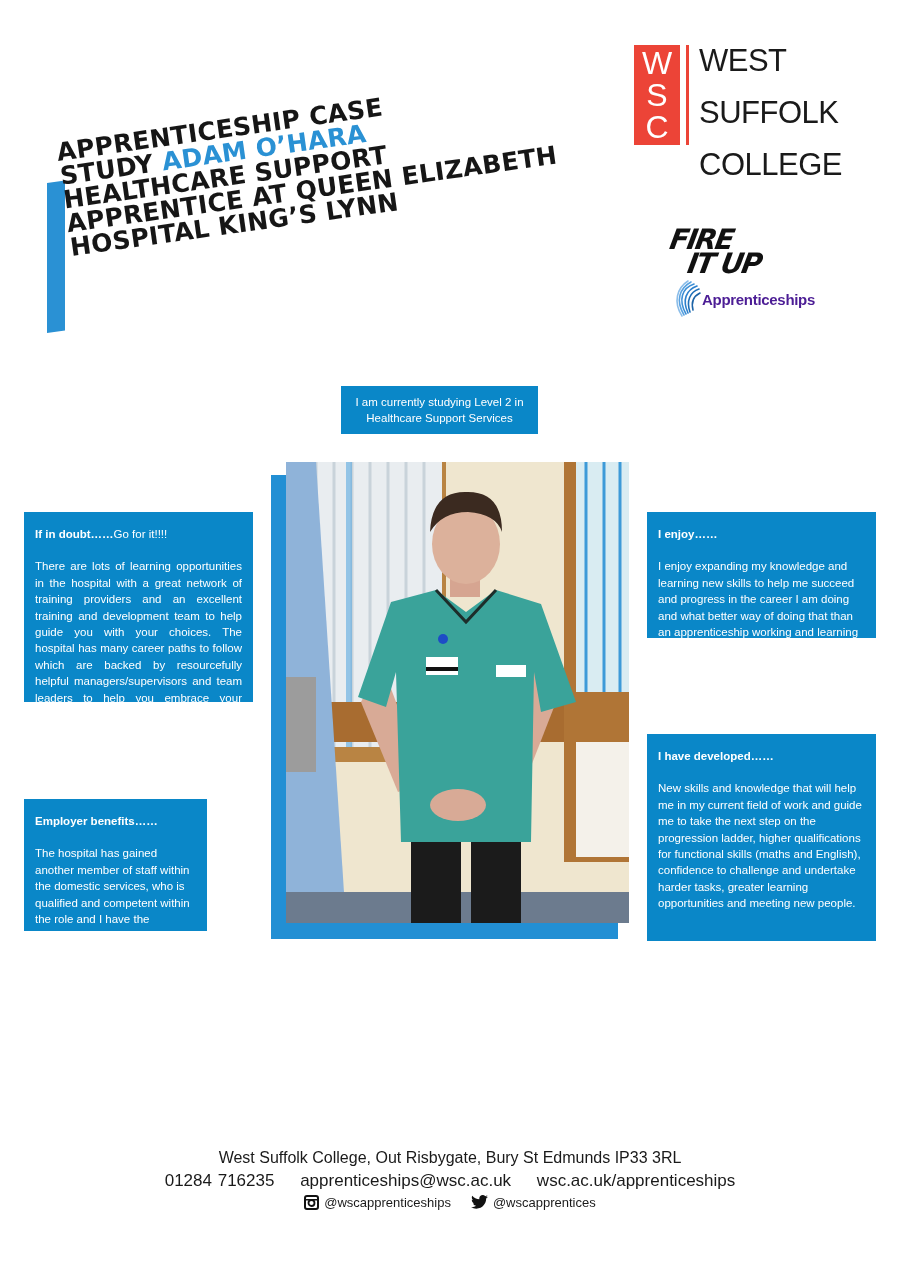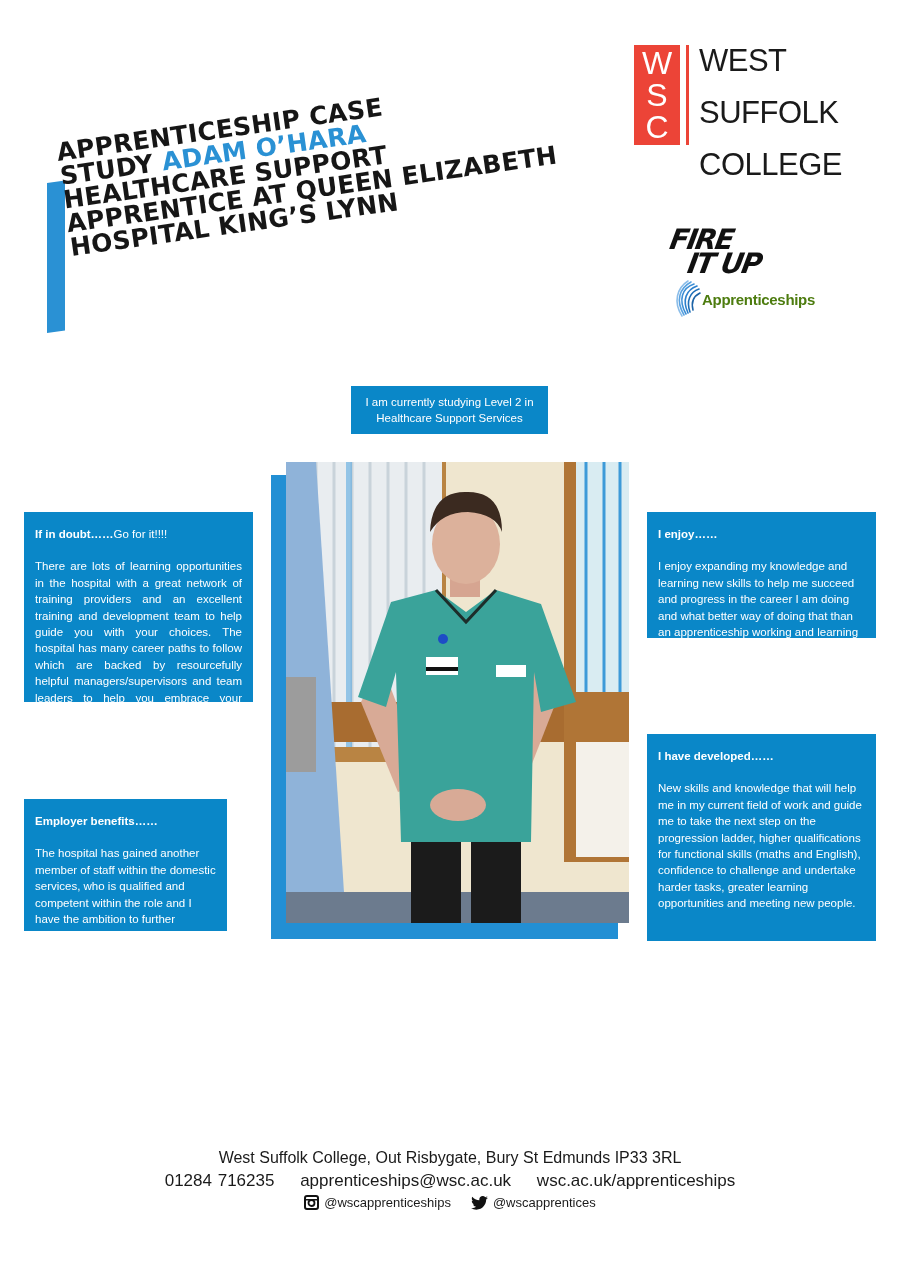--- a/index.html
+++ b/index.html
@@ -16,43 +16,43 @@
   .wsc-red { width: 46px; background: #ec4437; color: #fff; display: flex; flex-direction: column; justify-content: space-around; align-items: center; font-size: 32px; line-height: 30px; padding: 2px 0; }
   .wsc-divider { width: 3px; background: #ec4437; margin-left: 6px; }
   .wsc-text { margin-left: 10px; display: flex; flex-direction: column; justify-content: space-between; font-size: 31px; line-height: 32px; letter-spacing: -0.5px; color: #1a1a1a; gap: 20px; }
 
   
   .fire-logo { position: absolute; left: 668px; top: 228px; width: 160px; height: 95px; }
   .fire-text { font-family: "DejaVu Sans", sans-serif; font-weight: bold; font-style: italic; font-size: 28px; line-height: 24px; letter-spacing: -2px; color: #111; transform: skewX(-10deg); }
   .fire-text .l2 { padding-left: 22px; display: block; }
   .fire-appr { position: absolute; left: 4px; top: 50px; display: flex; align-items: center; }
   .fan { width: 30px; height: 42px; }
-  .fire-appr span { font-size: 15px; font-weight: bold; letter-spacing: -0.3px; color: #4d7c0f; margin-left: 0px; }
-
-  
-  .study-box { position: absolute; left: 351px; top: 386px; width: 197px; height: 48px; background: #0a87c8; color: #fff; font-size: 11.5px; line-height: 16px; text-align: center; display: flex; flex-direction: column; justify-content: center; }
+  .fire-appr span { font-size: 15px; font-weight: bold; letter-spacing: -0.3px; color: #4c1d95; margin-left: 0px; }
+
+  
+  .study-box { position: absolute; left: 341px; top: 386px; width: 197px; height: 48px; background: #0a87c8; color: #fff; font-size: 11.5px; line-height: 16px; text-align: center; display: flex; flex-direction: column; justify-content: center; }
 
   
   .photo-shadow { position: absolute; left: 271px; top: 475px; width: 347px; height: 464px; background: #228fd4; }
   .photo { position: absolute; left: 286px; top: 462px; width: 343px; height: 461px; overflow: hidden; background: #d8d2c0; }
 
   
   .box { position: absolute; background: #0a87c8; color: #fff; font-size: 11.5px; line-height: 16.4px; padding: 14px 11px 10px 11px; box-sizing: border-box; }
   .box .head { font-weight: bold; display: block; margin-bottom: 16px; }
   .box .head .normal { font-weight: normal; }
   .box p { margin: 0; }
   .box.justify p { text-align: justify; text-align-last: left; }
 
   
   .footer { position: absolute; left: 0; width: 900px; text-align: center; color: #1a1a1a; }
   .f1 { top: 1149px; font-size: 16px; }
   .f2 { top: 1171px; font-size: 17px; word-spacing: 1px; }
   .f2 span { margin: 0 10px; }
   .f3 { top: 1195px; font-size: 13px; display: flex; justify-content: center; align-items: center; }
-  .f3 .item { display: flex; align-items: flex-end; margin: 0 10px; }
+  .f3 .item { display: flex; align-items: flex-start; margin: 0 10px; }
   .f3 svg { margin-right: 5px; }
 </style>
 </head>
 <body>
 
 <div class="title-bar"></div>
 <div class="title-wrap">
   <div class="line"><span>APPRENTICESHIP CASE</span></div>
   <div class="line"><span>STUDY </span><span class="accent">ADAM O’HARA</span></div>
   <div class="line"><span>HEALTHCARE SUPPORT</span></div>
@@ -154,21 +154,21 @@
     <ellipse cx="180" cy="82" rx="34" ry="40" fill="#dcb19b"></ellipse>
     <path d="M144 70 Q146 28 182 30 Q216 30 216 70 Q210 52 182 50 Q156 50 144 70 Z" fill="#3b2a20"></path>
   </svg>
 </div>
 
 <div class="box justify" style="left:24px; top:512px; width:229px; height:190px;">
   <span class="head"><span>If in doubt……</span><span class="normal">Go for it!!!!</span></span>
   <p>There are lots of learning opportunities in the hospital with a great network of training providers and an excellent training and development team to help guide you with your choices. The hospital has many career paths to follow which are backed by resourcefully helpful managers/supervisors and team leaders to help you embrace your apprenticeship and get the most out of the course as possible and best out of you.</p>
 </div>
 
-<div class="box" style="left:24px; top:799px; width:203px; height:132px;">
+<div class="box" style="left:24px; top:799px; width:183px; height:132px;">
   <span class="head">Employer benefits……</span>
   <p>The hospital has gained another member of staff within the domestic services, who is qualified and competent within the role and I have the ambition to further educate myself.</p>
 </div>
 
 <div class="box" style="left:647px; top:512px; width:229px; height:126px;">
   <span class="head">I enjoy……</span>
   <p>I enjoy expanding my knowledge and learning new skills to help me succeed and progress in the career I am doing and what better way of doing that than an apprenticeship working and learning while getting paid!</p>
 </div>
 
 <div class="box" style="left:647px; top:734px; width:229px; height:207px;">

